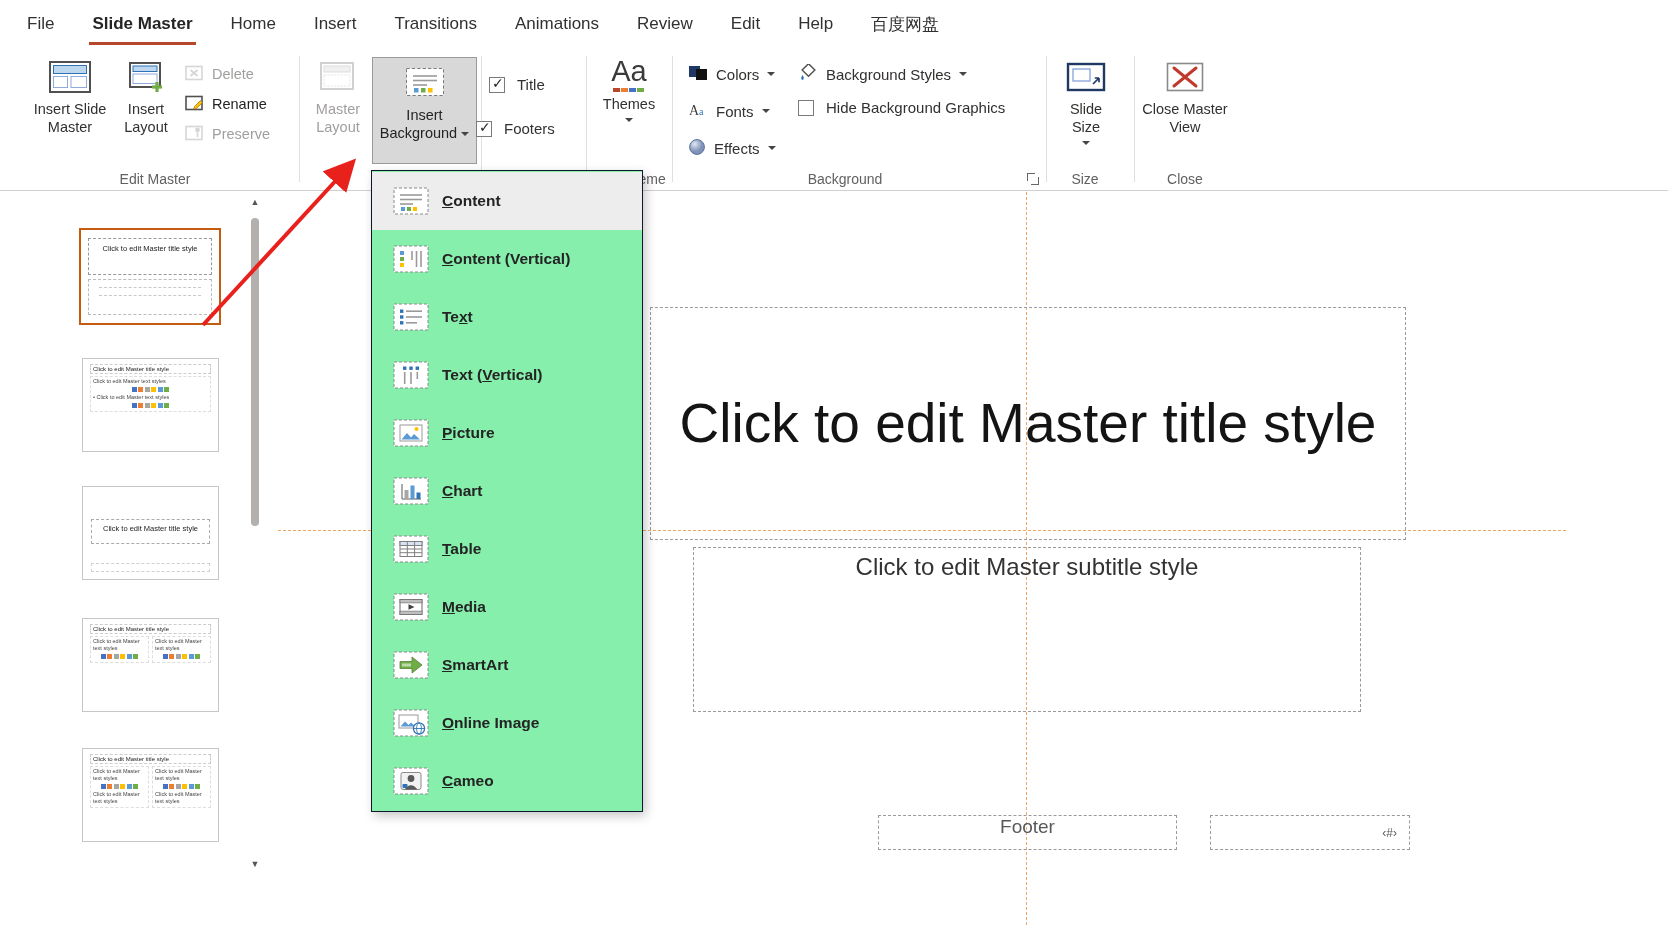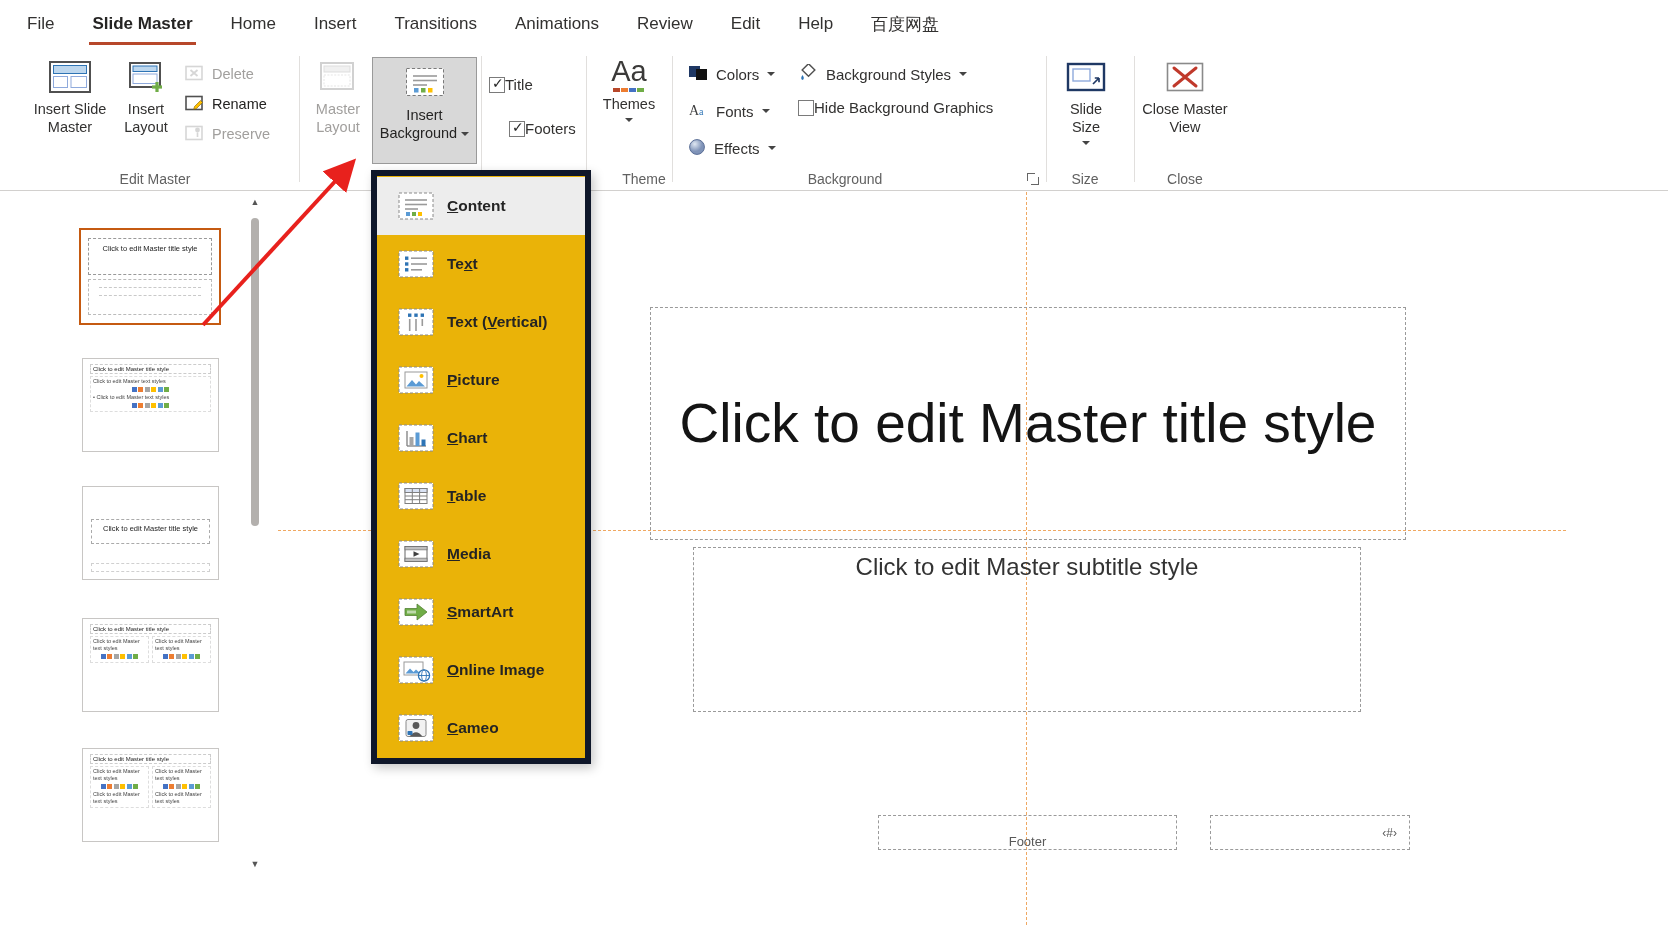--- a/index.html
+++ b/index.html
@@ -18,21 +18,21 @@
 #ribbon{position:absolute;left:0;top:48px;width:100%;height:143px;background:#fff;border-bottom:1px solid #d2d0ce}
 .vsep{position:absolute;top:8px;height:126px;width:1px;background:#e1dfdd}
 .grp-lbl{position:absolute;top:123px;font-size:14px;color:#616161;text-align:center;white-space:nowrap}
 .bigbtn{position:absolute;top:9px;display:flex;flex-direction:column;align-items:center;gap:4px;
   font-size:14.5px;color:#323130;text-align:center;line-height:1.24;cursor:default}
 .bigbtn .bicon{height:40px;display:flex;align-items:center;justify-content:center}
 .disabled{color:#a19f9d}
 .disabled svg{opacity:.45}
 .smbtn{position:absolute;left:184px;display:flex;align-items:center;gap:8px;font-size:14.5px;height:24px;cursor:default}
 .flatbtn{position:absolute;display:flex;align-items:center;gap:8px;font-size:15px;color:#323130;height:26px;cursor:default}
-.cb{position:absolute;display:flex;align-items:center;gap:0;font-size:15px;color:#323130;cursor:default}
+.cb{position:absolute;display:flex;align-items:center;gap:12px;font-size:15px;color:#323130;cursor:default}
 .cbbox{width:16px;height:16px;border:1px solid #7a7a7a;background:#fff;position:relative;flex:none}
 .cb.checked .cbbox::after{content:"\2713";position:absolute;left:2px;top:-3px;font-size:14px;font-weight:700;color:#262626}
 .chev{width:0;height:0;border-left:4px solid transparent;border-right:4px solid transparent;border-top:4.5px solid #444;flex:none}
 .chev.inline{display:inline-block;margin-left:4px;vertical-align:middle}
 #btn-insert-placeholder{position:absolute;left:372px;top:9px;width:105px;height:107px;background:#d8d8d8;
   border:1px solid #9a9a9a;display:flex;flex-direction:column;align-items:center;padding-top:9px;gap:5px;
   font-size:14.5px;line-height:1.24;text-align:center;cursor:default}
 #btn-themes .bicon{flex-direction:column;height:auto;gap:2px}
 .aa{font-size:29px;color:#3b3a39;line-height:1}
 .aastrip{display:flex;gap:1px}
@@ -64,25 +64,25 @@
 
 
 #canvas{position:absolute;left:270px;top:191px;right:0;bottom:0;background:#fff}
 .vguide{position:absolute;left:1026px;top:192px;bottom:0;width:0;border-left:1.5px dashed #EFA862;z-index:2}
 .hguide{position:absolute;left:278px;top:530px;width:1288px;height:0;border-top:1.5px dashed #EFA862;z-index:2}
 .ph{position:absolute;border:1px dashed #9a9a9a;z-index:3;background:transparent}
 #title-ph{left:650px;top:307px;width:756px;height:233px;display:flex;align-items:center;justify-content:center;
   text-align:center;font-size:55px;line-height:1.38;color:#141414}
 #subtitle-ph{left:693px;top:547px;width:668px;height:165px;text-align:center;font-size:24px;color:#333;padding-top:5px}
 #date-ph{left:645px;top:815px;width:200px;height:35px;display:flex;align-items:center;padding-left:14px;font-size:15px;color:#595959}
-#footer-ph{left:878px;top:815px;width:299px;height:35px;display:flex;align-items:flex-end;justify-content:center;font-size:13px;color:#595959}
+#footer-ph{left:878px;top:815px;width:299px;height:35px;display:flex;align-items:flex-start;justify-content:center;font-size:19px;color:#595959}
 #num-ph{left:1210px;top:815px;width:200px;height:35px;display:flex;align-items:center;justify-content:flex-end;padding-right:12px;font-size:12px;color:#595959}
 
 
-#pl-menu{position:absolute;left:371px;top:170px;width:220px;background:#eab308;border:6px solid #0f172a;
+#pl-menu{position:absolute;left:371px;top:170px;width:272px;background:#86efac;border:1px solid #0f172a;
   box-shadow:3px 4px 10px rgba(0,0,0,.22);z-index:50;padding:1px 0}
 .dd-item{display:flex;align-items:center;gap:13px;height:58px;padding-left:21px;cursor:default}
 .dd-item.hl{background:#ededed}
 .dd-ic{flex:none;width:36px;height:28px}
 .dd-lbl{font-size:15.5px;font-weight:700;color:#242424}
 
 #arrow-overlay{position:absolute;left:0;top:0;z-index:60;pointer-events:none}
 </style>
 </head>
 <body>
@@ -187,21 +187,21 @@
       </span>
       <span><span>Insert Background</span><span class="chev inline"></span></span>
     </div>
 
     <div class="vsep" style="left:481px"></div>
 
     <label class="cb checked" style="left:489px;top:28px">
       <span class="cbbox"></span>
       <span>Title</span>
     </label>
-    <label class="cb checked" style="left:509px;top:72px">
+    <label class="cb checked" style="left:476px;top:72px">
       <span class="cbbox"></span>
       <span>Footers</span>
     </label>
 
     <div class="vsep" style="left:586px"></div>
 
     <div class="bigbtn" id="btn-themes" style="left:598px;width:62px">
       <span class="bicon">
         <span class="aa">Aa</span>
         <span class="aastrip">
@@ -431,20 +431,32 @@
             <line x1="7" y1="17" x2="20" y2="17" stroke="#9a9a9a" stroke-width="1.6"></line>
             <rect x="8" y="20" width="4" height="4" fill="#5B9BD5"></rect>
             <rect x="14" y="20" width="4" height="4" fill="#70AD47"></rect>
             <rect x="20" y="20" width="4" height="4" fill="#FFC000"></rect>
           </svg></span>
         <span class="dd-lbl"><u>C</u>ontent</span>
       </div>
       <div class="dd-item">
         <span class="dd-ic"><svg width="36" height="28" viewBox="0 0 36 28">
             <rect x="1" y="1" width="34" height="26" fill="#fff" stroke="#8a8a8a" stroke-dasharray="3 2"></rect>
+            <line x1="28" y1="6" x2="28" y2="22" stroke="#9a9a9a" stroke-width="1.6"></line>
+            <line x1="23.5" y1="6" x2="23.5" y2="22" stroke="#9a9a9a" stroke-width="1.6"></line>
+            <line x1="19" y1="6" x2="19" y2="15" stroke="#9a9a9a" stroke-width="1.6"></line>
+            <rect x="7" y="6" width="4" height="4" fill="#5B9BD5"></rect>
+            <rect x="7" y="12" width="4" height="4" fill="#70AD47"></rect>
+            <rect x="7" y="18" width="4" height="4" fill="#FFC000"></rect>
+          </svg></span>
+        <span class="dd-lbl"><u>C</u>ontent (Vertical)</span>
+      </div>
+      <div class="dd-item">
+        <span class="dd-ic"><svg width="36" height="28" viewBox="0 0 36 28">
+            <rect x="1" y="1" width="34" height="26" fill="#fff" stroke="#8a8a8a" stroke-dasharray="3 2"></rect>
             <rect x="7" y="6.5" width="3.4" height="3.4" fill="#2E74B5"></rect>
             <line x1="13" y1="8.2" x2="29" y2="8.2" stroke="#9a9a9a" stroke-width="1.6"></line>
             <rect x="7" y="12.3" width="3.4" height="3.4" fill="#2E74B5"></rect>
             <line x1="13" y1="14" x2="29" y2="14" stroke="#9a9a9a" stroke-width="1.6"></line>
             <rect x="7" y="18.1" width="3.4" height="3.4" fill="#2E74B5"></rect>
             <line x1="13" y1="19.8" x2="24" y2="19.8" stroke="#9a9a9a" stroke-width="1.6"></line>
           </svg></span>
         <span class="dd-lbl">Te<u>x</u>t</span>
       </div>
       <div class="dd-item">

